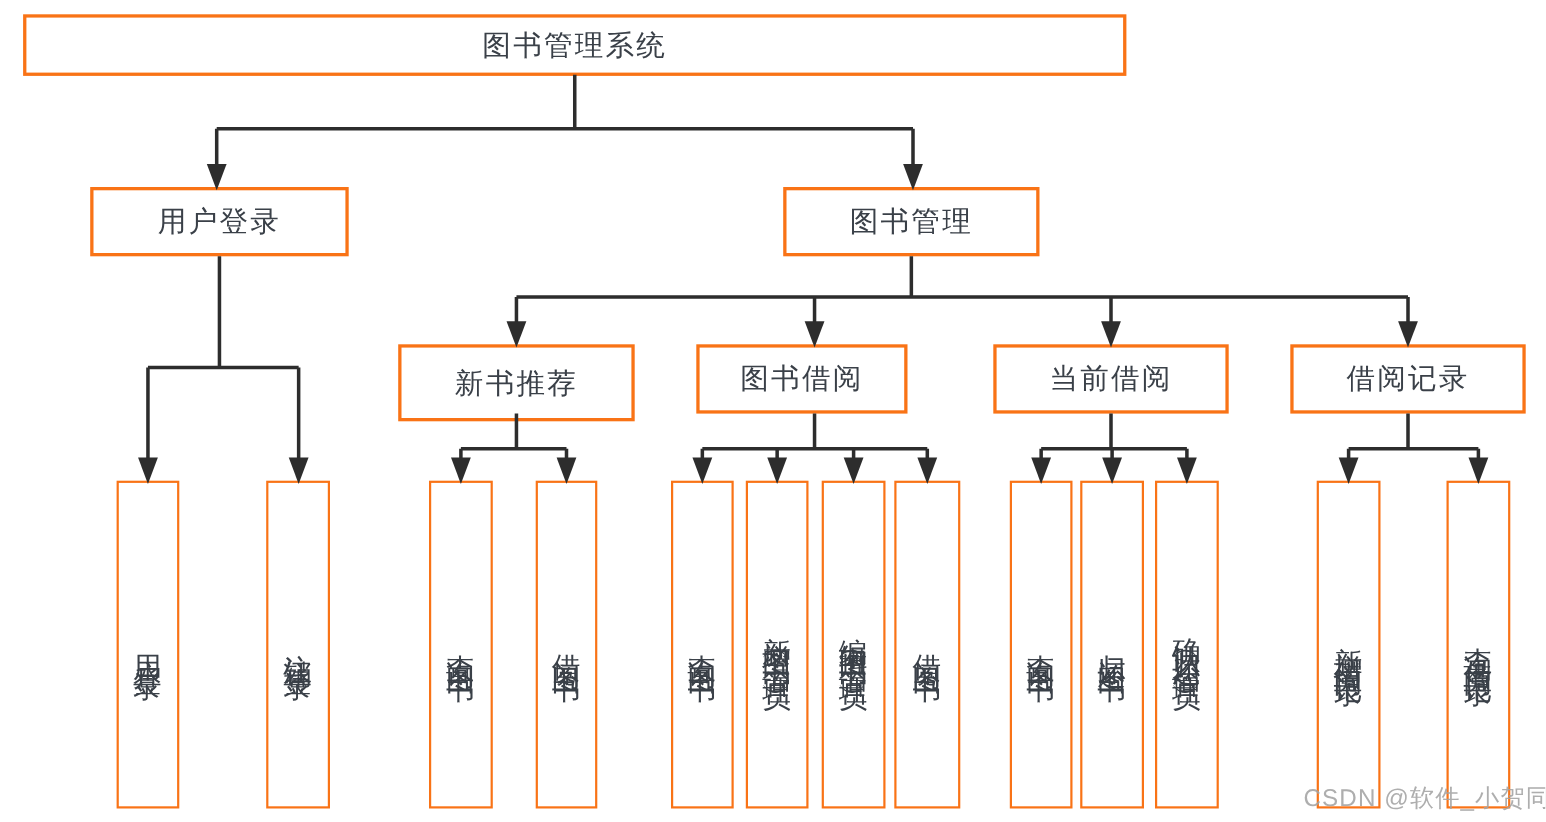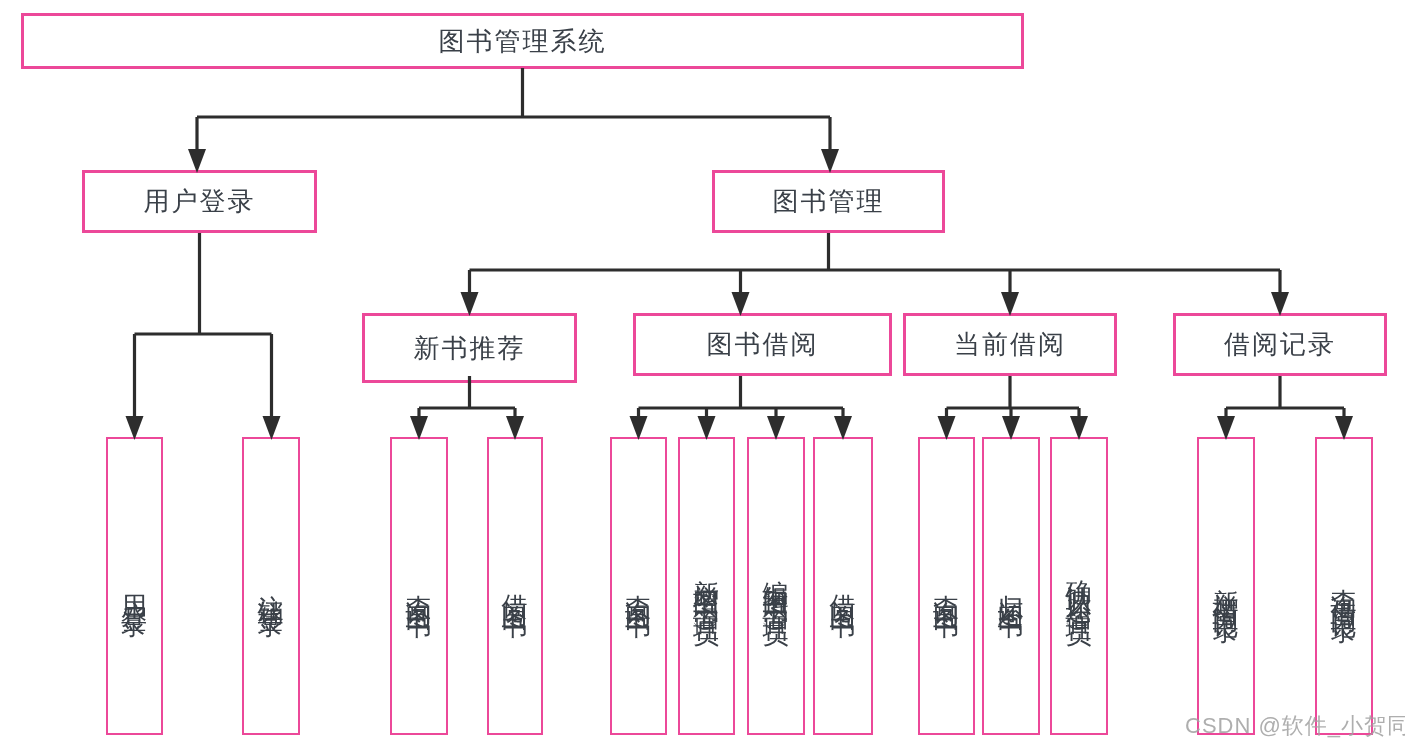--- a/index.html
+++ b/index.html
@@ -3,34 +3,34 @@
 <meta charset="utf-8">
 <style>
   html,body{margin:0;padding:0;background:#ffffff;}
   #stage{
     position:relative;width:1405px;height:747px;background:#ffffff;overflow:hidden;
     font-family:"Liberation Sans","DejaVu Sans",sans-serif;
   }
   #wires{position:absolute;left:0;top:0;z-index:2;pointer-events:none;}
   .box{
     position:absolute;box-sizing:border-box;background:#ffffff;
-    border:3px solid #ec4899;display:flex;align-items:center;justify-content:center;
+    border:3px solid #f97316;display:flex;align-items:center;justify-content:center;
     color:#3a4048;font-size:26px;letter-spacing:2px;z-index:1;white-space:nowrap;
   }
   .leaf{border-width:2.5px;}
   .leaf .vtext{
     writing-mode:vertical-rl;text-orientation:mixed;
     font-size:26px;letter-spacing:6px;line-height:1;color:#3a4048;
   }
   
   .n-root{left:21px;top:13px;width:1003px;height:56px;}
   .n-userlogin{left:82px;top:170px;width:235px;height:63px;}
   .n-bookmgmt{left:712px;top:170px;width:233px;height:63px;font-family:Liberation Serif, serif;}
   .n-newbook{left:362px;top:313px;width:215px;height:70px;}
-  .n-borrow{left:633px;top:313px;width:259px;height:63px;}
+  .n-borrow{left:633px;top:313px;width:192px;height:63px;}
   .n-current{left:903px;top:313px;width:214px;height:63px;text-align:center;}
   .n-records{left:1173px;top:313px;width:214px;height:63px;}
   .lf{top:437px;height:298px;}
   .lf1{left:106px;width:57px;}
   .lf2{left:242px;width:58px;}
   .lf3{left:390px;width:58px;}
   .lf4{left:487px;width:56px;}
   .lf5{left:610px;width:57px;}
   .lf6{left:678px;width:57px;}
   .lf7{left:747px;width:58px;}

